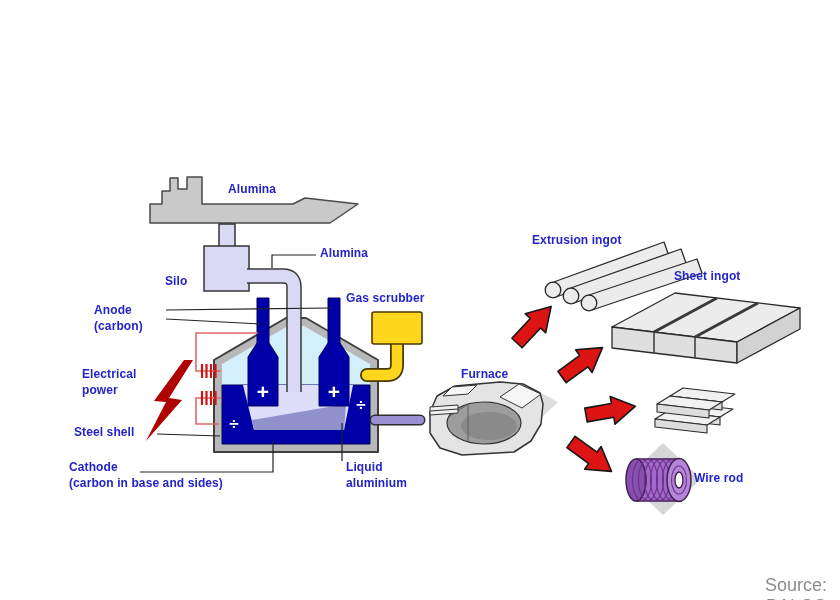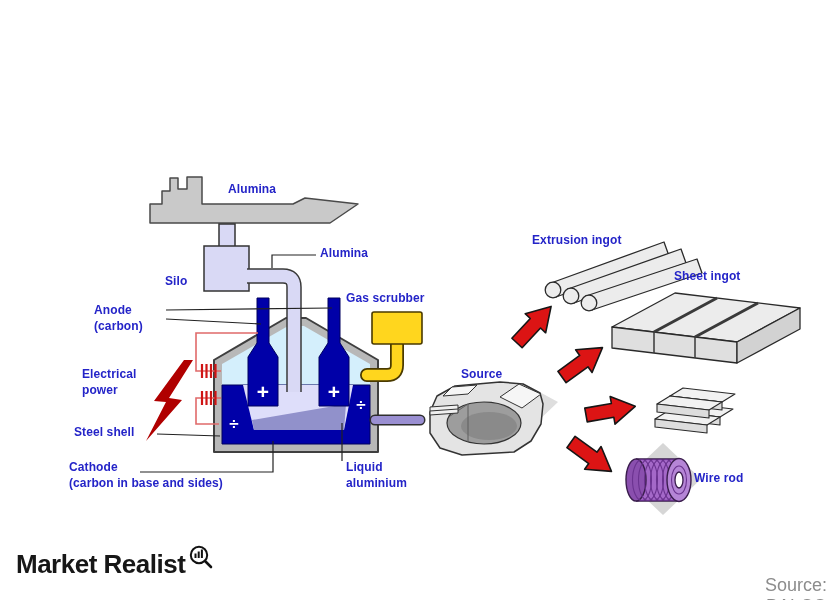--- a/index.html
+++ b/index.html
@@ -197,30 +197,20 @@
   <div class="lbl" style="left:346px;top:291px;">Gas scrubber</div>
   <div class="lbl" style="left:94px;top:303px;">Anode
 (carbon)</div>
   <div class="lbl" style="left:82px;top:367px;">Electrical
 power</div>
   <div class="lbl" style="left:74px;top:425px;">Steel shell</div>
   <div class="lbl" style="left:346px;top:460px;">Liquid
 aluminium</div>
   <div class="lbl" style="left:69px;top:460px;">Cathode
 (carbon in base and sides)</div>
-  <div class="lbl" style="left:461px;top:367px;">Source</div>
+  <div class="lbl" style="left:461px;top:367px;">Furnace</div>
   <div class="lbl" style="left:532px;top:233px;">Extrusion ingot</div>
   <div class="lbl" style="left:674px;top:269px;">Sheet ingot</div>
   <div class="lbl" style="left:694px;top:471px;">Wire rod</div>
 
-  <div class="brand-row" style="left:16px;top:549px;">
-    <span class="brand-txt">Market Realist</span>
-    <svg class="mag" width="30" height="30" viewBox="0 0 30 30">
-      <circle cx="11" cy="11" r="8.2" fill="none" stroke="#111" stroke-width="2"></circle>
-      <rect x="6.5" y="9.5" width="2" height="4.5" fill="#111"></rect>
-      <rect x="9.7" y="7.5" width="2" height="6.5" fill="#111"></rect>
-      <rect x="12.9" y="5.5" width="2" height="8.5" fill="#111"></rect>
-      <line x1="17" y1="17" x2="23" y2="23" stroke="#111" stroke-width="2.6" stroke-linecap="round"></line>
-    </svg>
-  </div>
   <div class="src" style="left:700px;top:575px;width:127px;">Source: BALCO</div>
 
 </div>
 
 </body></html>

